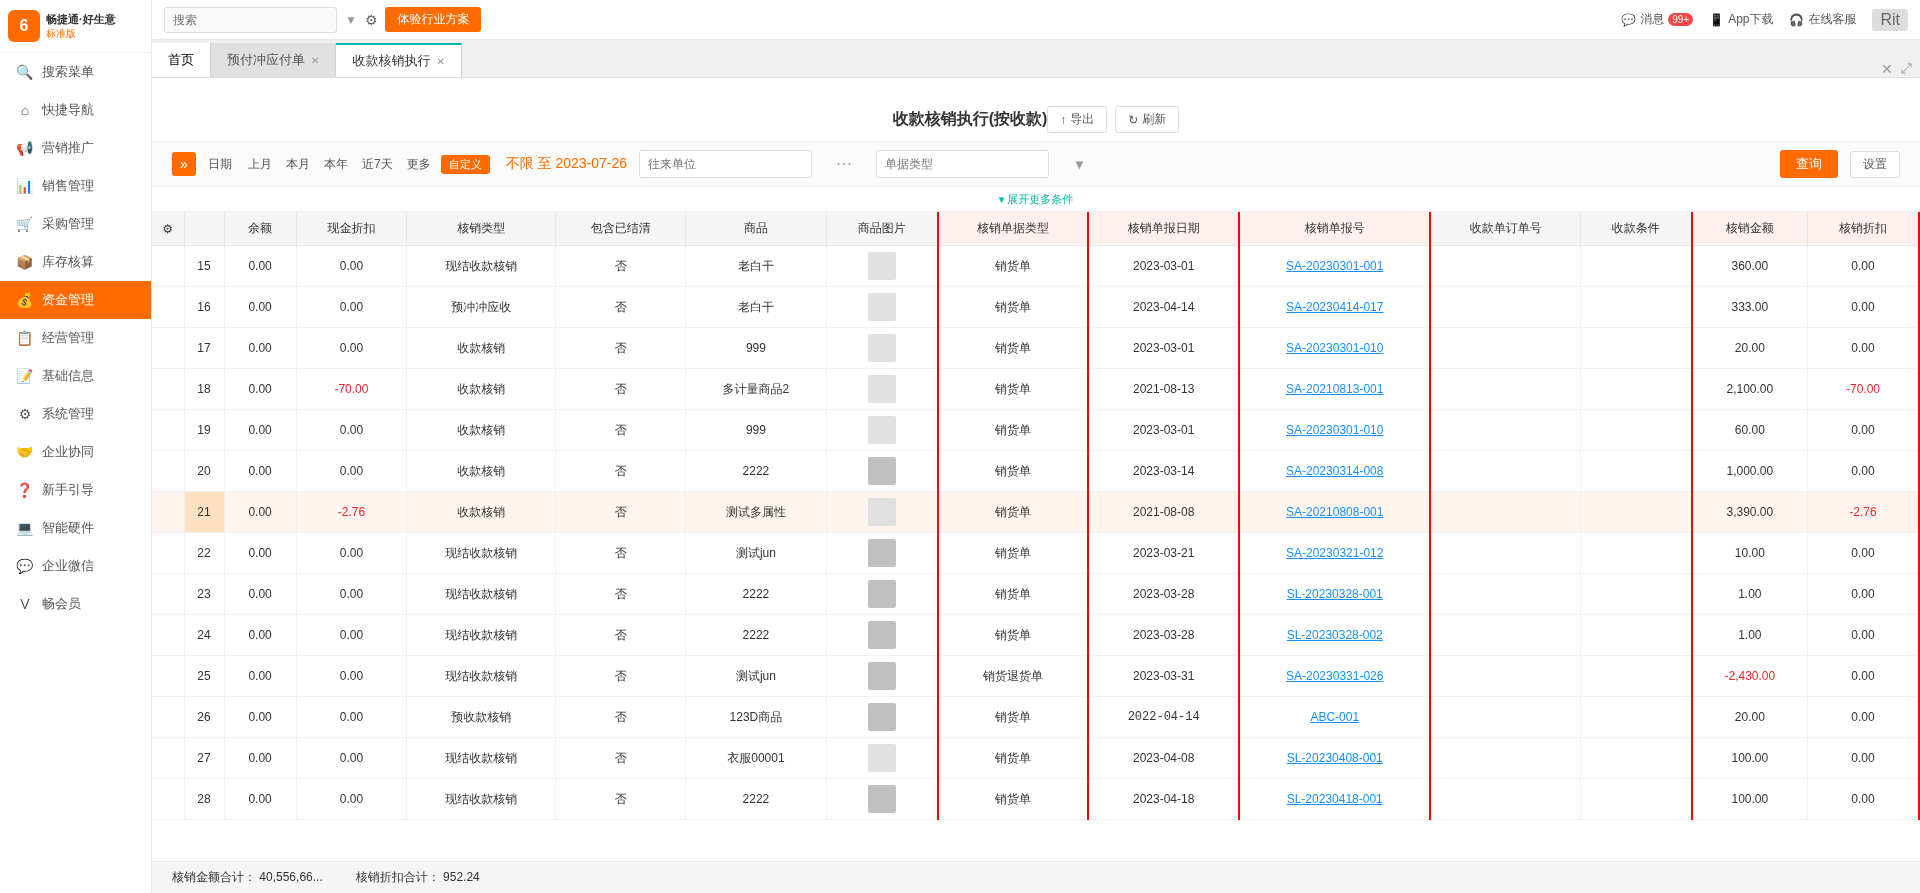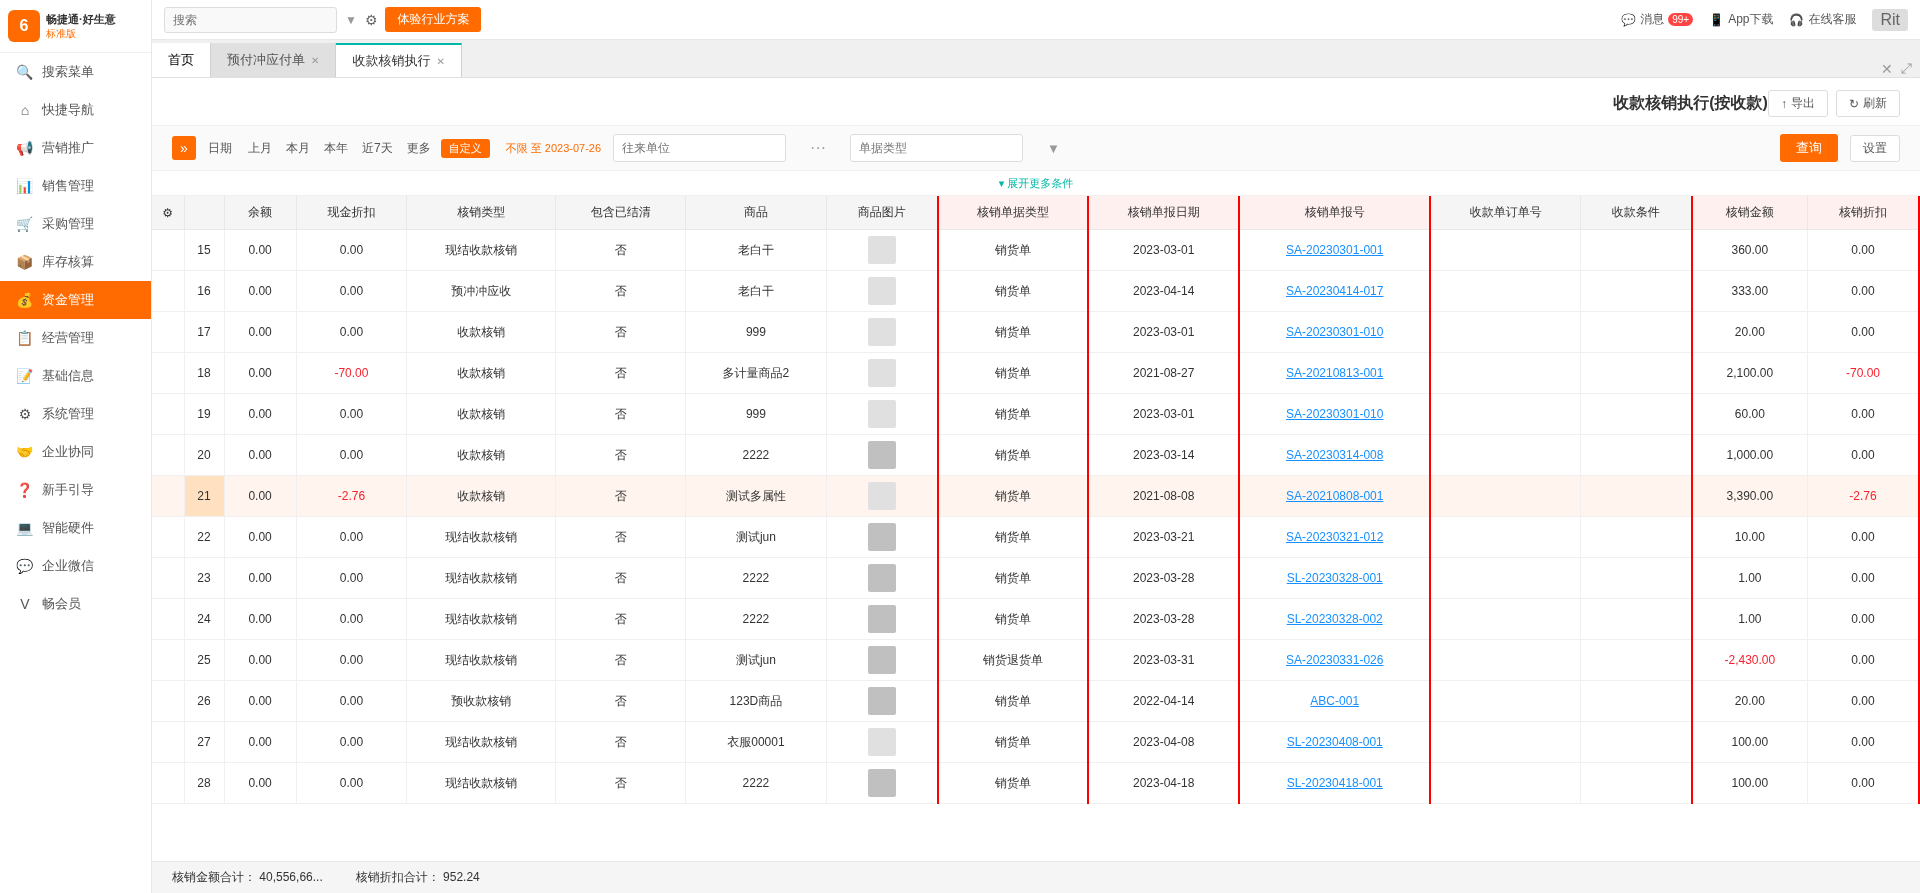--- a/index.html
+++ b/index.html
@@ -32,21 +32,21 @@
     .tab { padding: 7px 16px; cursor: pointer; font-size: 13px; color: #555; background: #e0e0e0; border-right: 1px solid #d0d0d0; display: flex; align-items: center; gap: 6px; height: 34px; }
     .tab.home { background: #fff; color: #000000; }
     .tab.active { background: #fff; color: #333; border-top: 2px solid #00b8a9; }
     .tab-close { font-size: 10px; color: #999; cursor: pointer; }
     .tab-bar-end { flex: 1; background: #f0f0f0; }
     .tab-bar-controls { display: flex; align-items: center; padding: 0 8px; gap: 8px; background: #f0f0f0; }
     .tab-bar-ctrl { font-size: 14px; color: #999; cursor: pointer; }
 
     
     .page-content { flex: 1; overflow: hidden; background: #fff; display: flex; flex-direction: column; }
-    .page-header { padding: 12px 20px 8px; display: flex; align-items: center; justify-content: flex-end; }
+    .page-header { padding: 28px 20px 8px; display: flex; align-items: center; justify-content: center; }
     .page-title { font-size: 16px; font-weight: bold; color: #333; }
     .page-header-actions { display: flex; gap: 8px; }
     .btn-outline { border: 1px solid #ddd; background: white; padding: 4px 12px; border-radius: 3px; cursor: pointer; font-size: 12px; color: #555; display: flex; align-items: center; gap: 4px; }
 
     
     .filter-bar { padding: 8px 20px; background: #fafafa; border-bottom: 1px solid #f0f0f0; border-top: 1px solid #f0f0f0; display: flex; align-items: center; gap: 12px; }
     .filter-toggle { width: 24px; height: 24px; background: #ff6b00; color: white; border: none; border-radius: 3px; cursor: pointer; font-size: 14px; display: flex; align-items: center; justify-content: center; }
     .filter-label { font-size: 12px; color: #555; }
     .filter-date-options { display: flex; gap: 6px; align-items: center; }
     .filter-date-btn { font-size: 12px; color: #555; cursor: pointer; padding: 2px 4px; }
@@ -226,21 +226,21 @@
       <span class="filter-label">日期</span>
       <div class="filter-date-options">
         <span class="filter-date-btn">上月</span>
         <span class="filter-date-btn">本月</span>
         <span class="filter-date-btn">本年</span>
         <span class="filter-date-btn">近7天</span>
         <span class="filter-date-btn">更多</span>
         <span class="filter-date-btn custom">自定义</span>
       </div>
       <div style="margin-left:4px;">
-        <div style="font-size:11px;color:#ff6b00;text-align:center;">不限 至 2023-07-26</div>
+        <div style="font-size:14px;color:#ff6b00;text-align:center;">不限 至 2023-07-26</div>
       </div>
       <div class="filter-input-group">
         <input class="filter-input" type="text" placeholder="往来单位" style="">
         <span class="filter-dots">···</span>
         <input class="filter-input" type="text" placeholder="单据类型" style="">
         <span style="color:#999;cursor:pointer;">▼</span>
       </div>
       <button class="filter-btn-query">查询</button>
       <button class="filter-btn-settings">设置</button>
     </div>
@@ -328,21 +328,21 @@
             <tr>
     <td></td>
     <td style="">18</td>
     <td>0.00</td>
     <td class=" red-text">-70.00</td>
     <td>收款核销</td>
     <td>否</td>
     <td>多计量商品2</td>
     <td><span class="img-placeholder "></span></td>
     <td style="border-left:2px solid #ff0000;border-right:2px solid #ff0000;">销货单</td>
-    <td style="border-left:2px solid #ff0000;border-right:2px solid #ff0000;">2021-08-27</td>
+    <td style="border-left:2px solid #ff0000;border-right:2px solid #ff0000;">2021-08-13</td>
     <td style="border-left:2px solid #ff0000;border-right:2px solid #ff0000;"><span class="link-text">SA-20210813-001</span></td>
     <td></td>
     <td></td>
     <td style="border-left:2px solid #ff0000;" class="">2,100.00</td>
     <td style="border-right:2px solid #ff0000;" class=" red-text">-70.00</td>
   </tr>
             <tr>
     <td></td>
     <td style="">19</td>
     <td>0.00</td>
@@ -464,21 +464,21 @@
             <tr>
     <td></td>
     <td style="">26</td>
     <td>0.00</td>
     <td class="">0.00</td>
     <td>预收款核销</td>
     <td>否</td>
     <td>123D商品</td>
     <td><span class="img-placeholder has-image"></span></td>
     <td style="border-left:2px solid #ff0000;border-right:2px solid #ff0000;">销货单</td>
-    <td style="border-left:2px solid #ff0000;border-right:2px solid #ff0000;">2022-04-14</td>
+    <td style="border-left:2px solid #ff0000;border-right:2px solid #ff0000;font-family:Liberation Mono, monospace;">2022-04-14</td>
     <td style="border-left:2px solid #ff0000;border-right:2px solid #ff0000;"><span class="link-text">ABC-001</span></td>
     <td></td>
     <td></td>
     <td style="border-left:2px solid #ff0000;" class="">20.00</td>
     <td style="border-right:2px solid #ff0000;" class="">0.00</td>
   </tr>
             <tr>
     <td></td>
     <td style="">27</td>
     <td>0.00</td>

